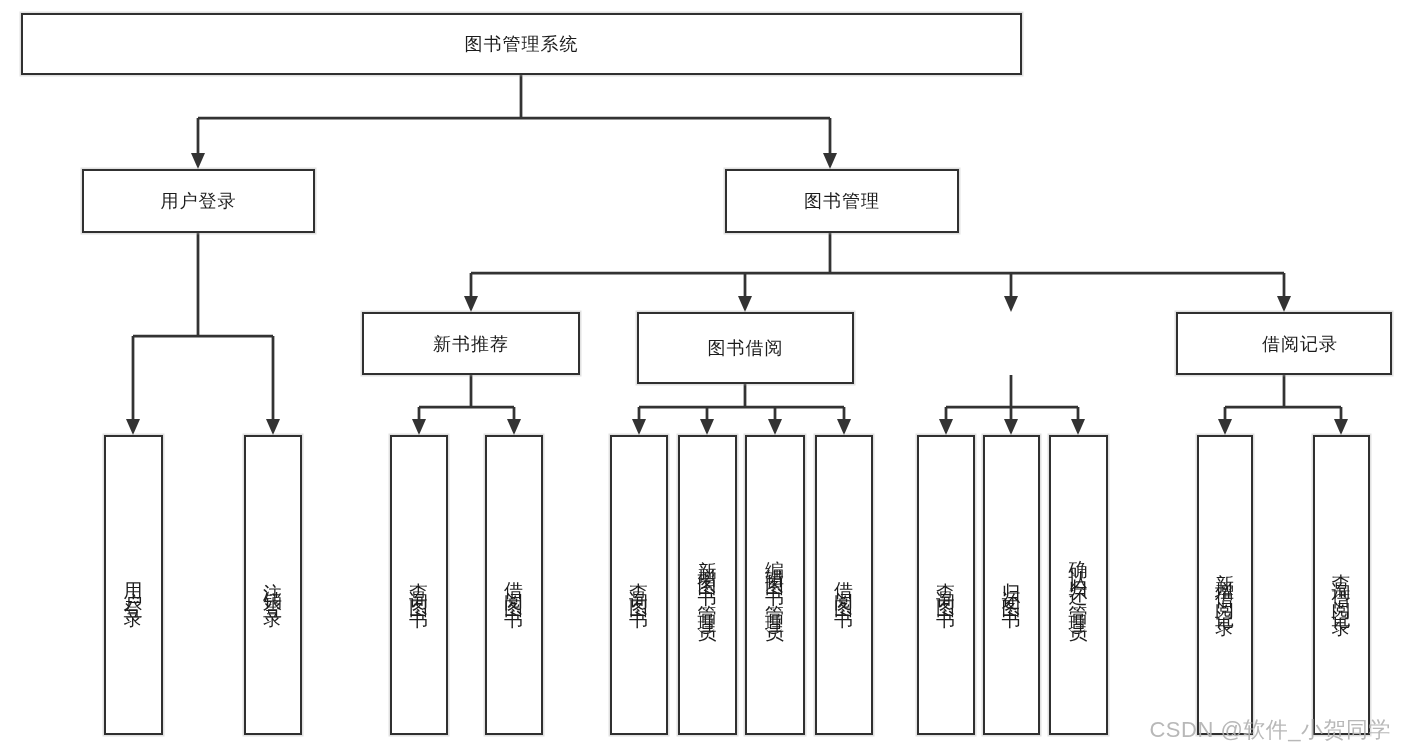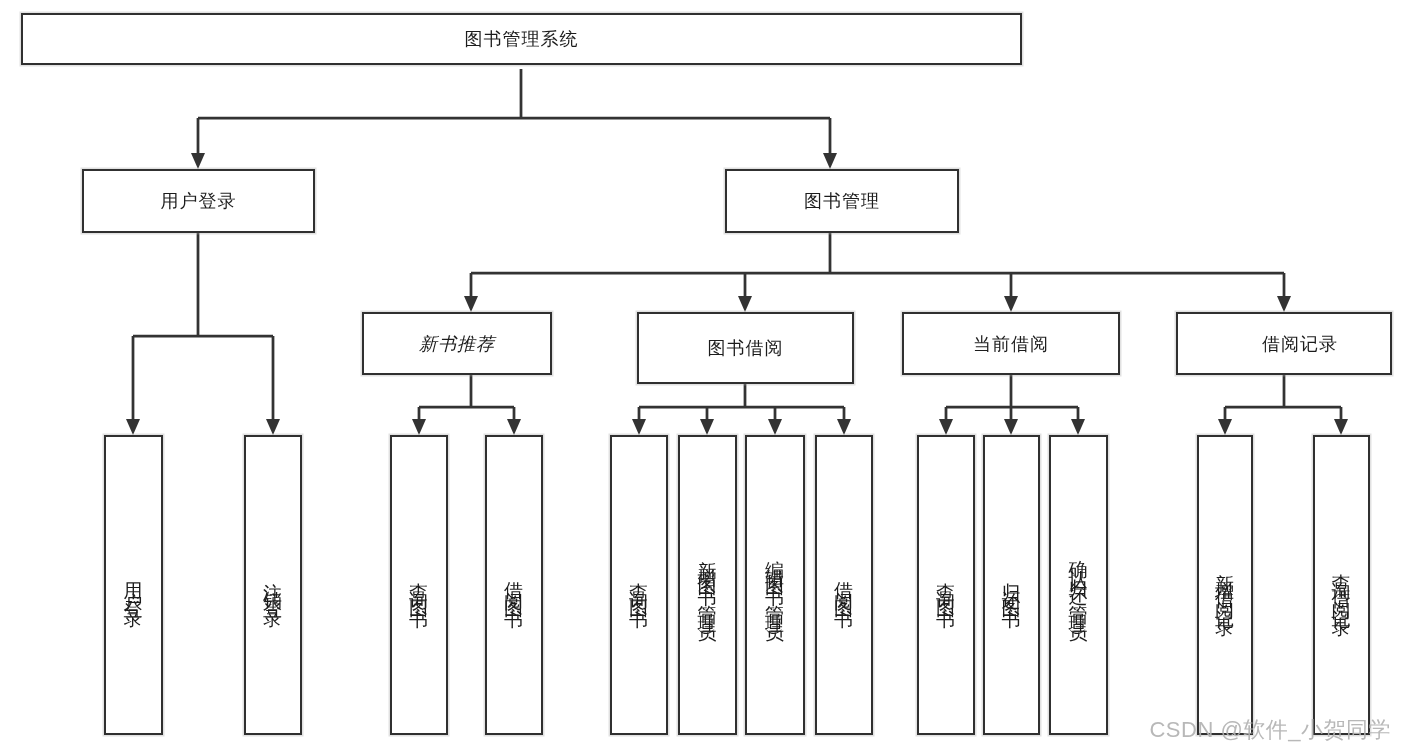--- a/index.html
+++ b/index.html
@@ -88,28 +88,27 @@
       <polygon points="768,419 782,419 775,435"></polygon>
       <polygon points="837,419 851,419 844,435"></polygon>
       <polygon points="939,419 953,419 946,435"></polygon>
       <polygon points="1004,419 1018,419 1011,435"></polygon>
       <polygon points="1071,419 1085,419 1078,435"></polygon>
       <polygon points="1218,419 1232,419 1225,435"></polygon>
       <polygon points="1334,419 1348,419 1341,435"></polygon>
     </g>
   </svg>
 
-  <div class="node h" style="left:21px; top:13px; width:1001px; height:52px;">图书管理系统</div>
+  <div class="node h" style="left:21px; top:13px; width:1001px; height:62px;">图书管理系统</div>
 
   <div class="node h" style="left:82px; top:169px; width:233px; height:64px;">用户登录</div>
   <div class="node h" style="left:713px; top:169px; width:234px; height:64px;margin-left:12px;">图书管理</div>
 
-  <div class="node h" style="left:362px; top:312px; width:190px; height:63px;font-style:italic;">新书推荐</div>
+  <div class="node h" style="left:362px; top:312px; width:218px; height:63px;">新书推荐</div>
   <div class="node h" style="left:637px; top:312px; width:217px; height:72px;">图书借阅</div>
-  <div class="node h" style="left:902px; top:312px; width:218px; height:63px;">当前借阅</div>
   <div class="node h" style="left:1176px; top:312px; width:216px; height:63px;padding-left:32px;">借阅记录</div>
 
   <div class="node v" style="left:104px; top:435px; width:59px; height:300px;">
     <span class="vtext">用户登录</span>
   </div>
   <div class="node v" style="left:244px; top:435px; width:58px; height:300px;">
     <span class="vtext">注销登录</span>
   </div>
 
   <div class="node v" style="left:390px; top:435px; width:58px; height:300px;">

